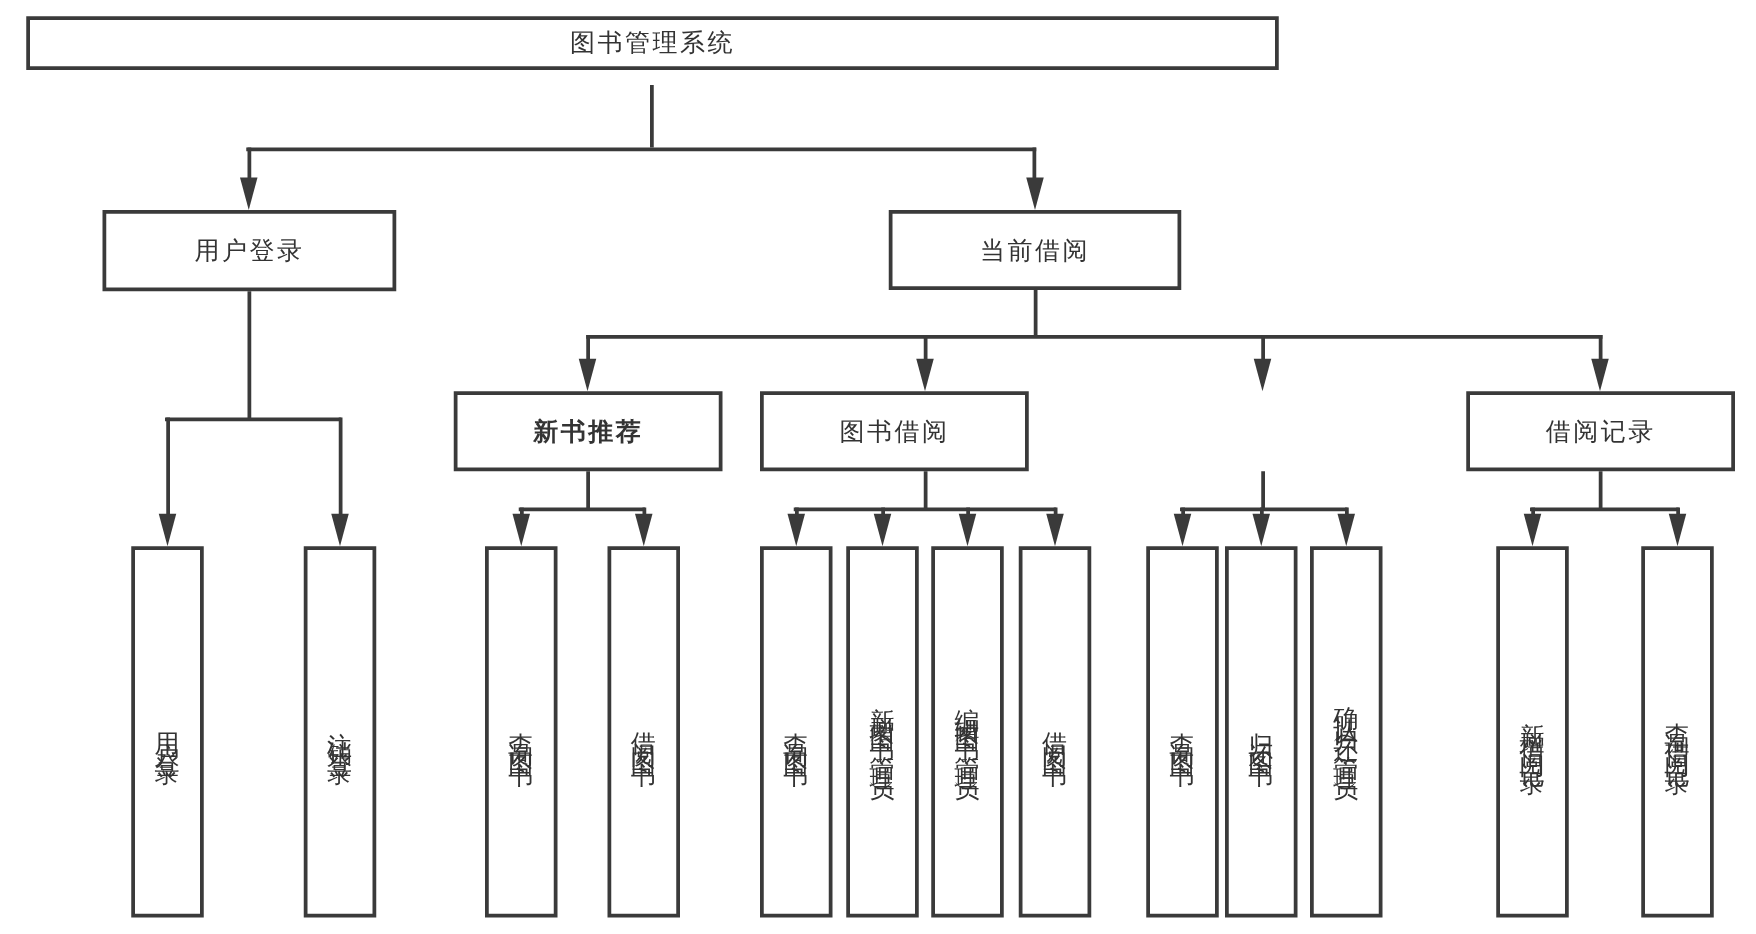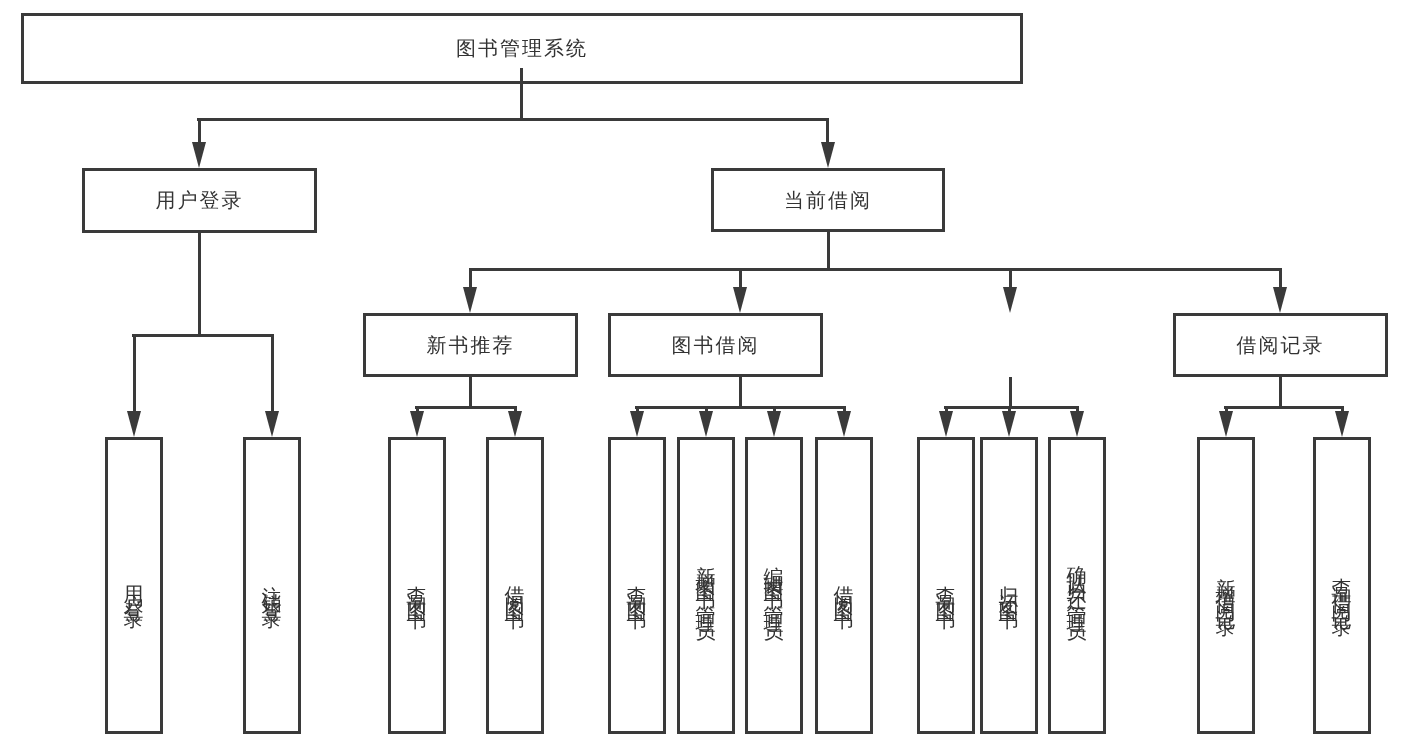--- a/index.html
+++ b/index.html
@@ -32,21 +32,21 @@
     position:absolute; left:1183px; top:710px; z-index:5;
     font-size:19px; letter-spacing:1px; color:#9e9e9e;
     white-space:nowrap;
   }
 </style>
 </head>
 <body>
 
 <div class="canvas">
 
-  <div class="box" style="left:21px; top:13px; width:1002px; height:71px;">图书管理系统</div>
+  <div class="box" style="left:21px; top:13px; width:1002px; height:43px;">图书管理系统</div>
 
   <div class="ln v" style="left:520px; top:68px; height:50px;"></div>
   <div class="ln h" style="left:197px; top:118px; width:632px;"></div>
   <div class="ln v" style="left:198px; top:118px; height:27px;"></div>
   <div class="arw" style="left:192px; top:142px;"></div>
   <div class="ln v" style="left:826px; top:118px; height:27px;"></div>
   <div class="arw" style="left:821px; top:142px;"></div>
 
   <div class="box" style="left:82px;  top:168px; width:235px; height:65px;">用户登录</div>
   <div class="box" style="left:711px; top:168px; width:234px; height:64px;">当前借阅</div>
@@ -62,21 +62,21 @@
   <div class="ln h" style="left:469px; top:268px; width:813px;"></div>
   <div class="ln v" style="left:469px; top:268px; height:21px;"></div>
   <div class="arw" style="left:463px; top:287px;"></div>
   <div class="ln v" style="left:739px; top:268px; height:21px;"></div>
   <div class="arw" style="left:733px; top:287px;"></div>
   <div class="ln v" style="left:1009px; top:268px; height:21px;"></div>
   <div class="arw" style="left:1003px; top:287px;"></div>
   <div class="ln v" style="left:1279px; top:268px; height:21px;"></div>
   <div class="arw" style="left:1273px; top:287px;"></div>
 
-  <div class="box" style="left:363px;  top:313px; width:215px; height:64px;">新书推荐</div>
+  <div class="box" style="left:363px;  top:313px; width:215px; height:64px;font-weight:bold;">新书推荐</div>
   <div class="box" style="left:608px;  top:313px; width:215px; height:64px;">图书借阅</div>
   <div class="box" style="left:1173px; top:313px; width:215px; height:64px;">借阅记录</div>
 
   <div class="ln v" style="left:469px; top:377px; height:30px;"></div>
   <div class="ln h" style="left:415px; top:406px; width:101px;"></div>
   <div class="ln v" style="left:416px; top:406px; height:8px;"></div>
   <div class="arw" style="left:410px; top:411px;"></div>
   <div class="ln v" style="left:514px; top:406px; height:8px;"></div>
   <div class="arw" style="left:508px; top:411px;"></div>
 

